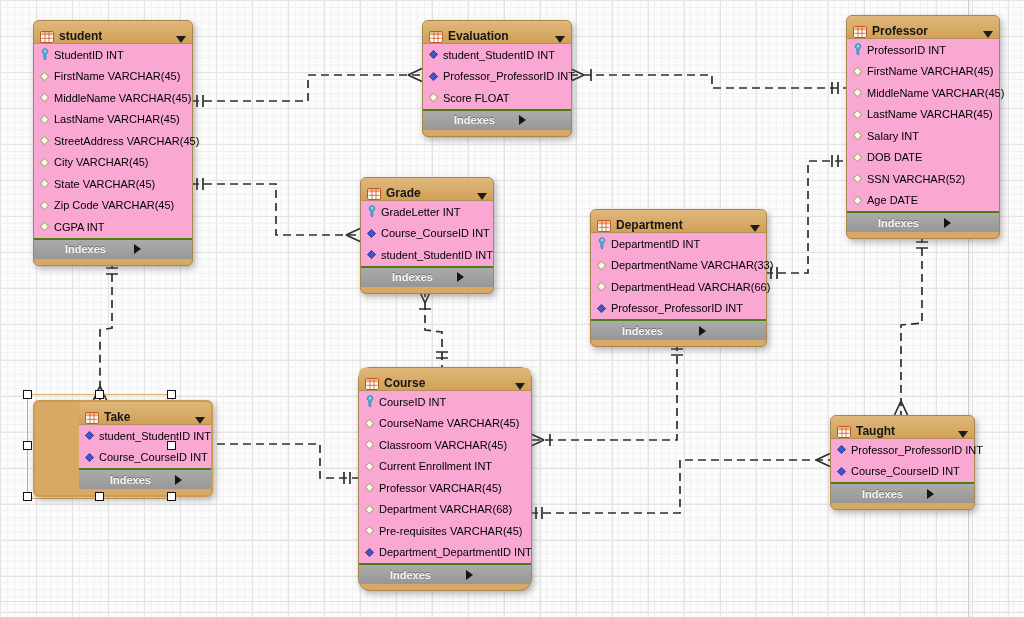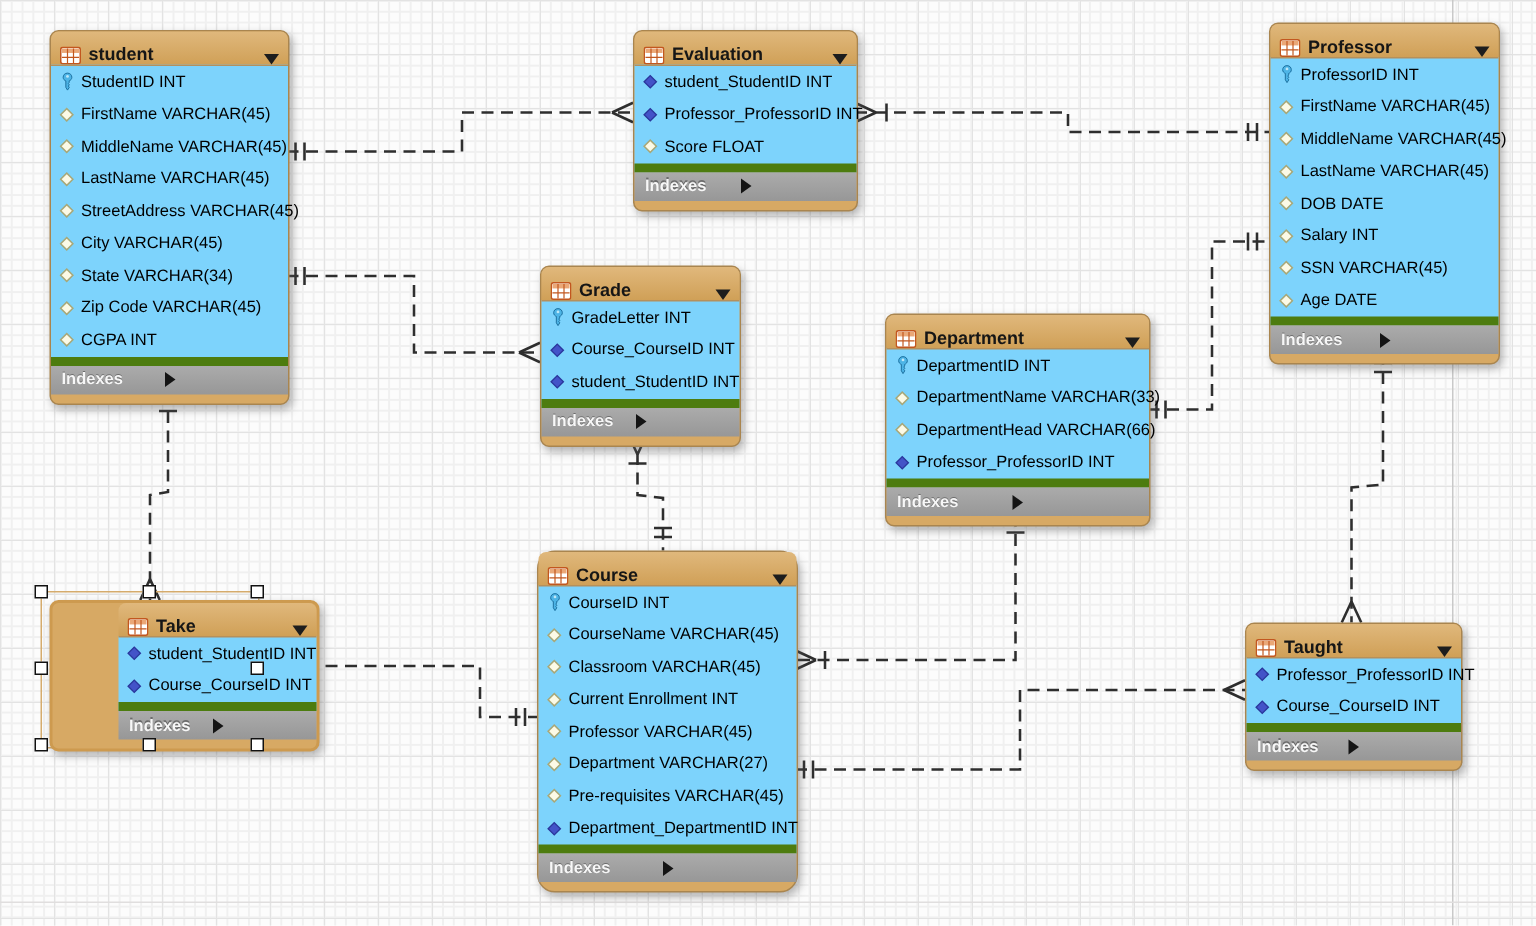--- a/index.html
+++ b/index.html
@@ -24,27 +24,27 @@
     position:absolute;z-index:10;border:1px solid #a9854f;border-radius:6px;
     background:#d7a964;box-shadow:2px 3px 6px rgba(90,90,90,.45);
   }
   .table.selected{border:2px solid #cd9a4f;}
   .thead{display:flex;align-items:flex-end;height:22px;padding:0 6px;gap:5px;
     background:linear-gradient(#e0b87c,#d2a familiar);}
   .thead{background:linear-gradient(#e0b87c,#d0a057);border-radius:5px 5px 0 0;}
   .tname{flex:1;font-size:12px;font-weight:bold;color:#161616;white-space:nowrap;overflow:hidden;}
   .tri-down{width:0;height:0;border-left:5px solid transparent;border-right:5px solid transparent;border-top:7px solid #1d1d1d;}
   .tri-right{width:0;height:0;border-top:5px solid transparent;border-bottom:5px solid transparent;border-left:7px solid #141414;}
-  .tbody{background:#7dd3fc;border-top:1px solid #b5905c;border-bottom:6px solid #4d7c0f;}
+  .tbody{background:#f9a8d4;border-top:1px solid #b5905c;border-bottom:2px solid #4d7c0f;}
   .trow{display:flex;align-items:center;height:21.5px;padding:0 5px;gap:4px;}
   .ftext{font-size:11px;color:#000;white-space:nowrap;}
   .ficon{display:inline-flex;width:11px;height:13px;align-items:center;justify-content:center;flex:none;}
   .tfoot{display:flex;align-items:center;height:19px;padding:0 7px;
     background:linear-gradient(#ababab,#979797);}
-  .tfoot span{flex:1;font-size:11px;font-weight:bold;color:#f7f7f7;text-shadow:0 -1px 0 rgba(0,0,0,.35);}
+  .tfoot span{flex:1;font-size:11px;font-weight:bold;color:#f7f7f7;text-shadow:0 -1px 0 rgba(0,0,0,.35);margin-left:24px;}
   .tstrip{height:6px;border-radius:0 0 5px 5px;}
 
   .selection-ring{position:absolute;border:1px solid #d5ab6c;z-index:9;}
   .handle{position:absolute;width:9px;height:9px;background:#fff;border:1.5px solid #111;box-sizing:border-box;z-index:30;}
 </style>
 </head>
 <body>
 
 <div id="canvas">
 
@@ -158,21 +158,21 @@
               </svg>
             </span>
             <span class="ftext">City VARCHAR(45)</span>
           </div>
           <div class="trow">
             <span class="ficon">
               <svg width="11" height="11" viewBox="0 0 11 11">
                 <rect x="2.6" y="2.6" width="5.8" height="5.8" transform="rotate(45 5.5 5.5)" fill="#fcfae6" stroke="#a8a878" stroke-width="1"></rect>
               </svg>
             </span>
-            <span class="ftext">State VARCHAR(34)</span>
+            <span class="ftext">State VARCHAR(45)</span>
           </div>
           <div class="trow">
             <span class="ficon">
               <svg width="11" height="11" viewBox="0 0 11 11">
                 <rect x="2.6" y="2.6" width="5.8" height="5.8" transform="rotate(45 5.5 5.5)" fill="#fcfae6" stroke="#a8a878" stroke-width="1"></rect>
               </svg>
             </span>
             <span class="ftext">Zip Code VARCHAR(45)</span>
           </div>
           <div class="trow">
@@ -283,37 +283,37 @@
               </svg>
             </span>
             <span class="ftext">LastName VARCHAR(45)</span>
           </div>
           <div class="trow">
             <span class="ficon">
               <svg width="11" height="11" viewBox="0 0 11 11">
                 <rect x="2.6" y="2.6" width="5.8" height="5.8" transform="rotate(45 5.5 5.5)" fill="#fcfae6" stroke="#a8a878" stroke-width="1"></rect>
               </svg>
             </span>
+            <span class="ftext">Salary INT</span>
+          </div>
+          <div class="trow">
+            <span class="ficon">
+              <svg width="11" height="11" viewBox="0 0 11 11">
+                <rect x="2.6" y="2.6" width="5.8" height="5.8" transform="rotate(45 5.5 5.5)" fill="#fcfae6" stroke="#a8a878" stroke-width="1"></rect>
+              </svg>
+            </span>
             <span class="ftext">DOB DATE</span>
           </div>
           <div class="trow">
             <span class="ficon">
               <svg width="11" height="11" viewBox="0 0 11 11">
                 <rect x="2.6" y="2.6" width="5.8" height="5.8" transform="rotate(45 5.5 5.5)" fill="#fcfae6" stroke="#a8a878" stroke-width="1"></rect>
               </svg>
             </span>
-            <span class="ftext">Salary INT</span>
-          </div>
-          <div class="trow">
-            <span class="ficon">
-              <svg width="11" height="11" viewBox="0 0 11 11">
-                <rect x="2.6" y="2.6" width="5.8" height="5.8" transform="rotate(45 5.5 5.5)" fill="#fcfae6" stroke="#a8a878" stroke-width="1"></rect>
-              </svg>
-            </span>
-            <span class="ftext">SSN VARCHAR(45)</span>
+            <span class="ftext">SSN VARCHAR(52)</span>
           </div>
           <div class="trow">
             <span class="ficon">
               <svg width="11" height="11" viewBox="0 0 11 11">
                 <rect x="2.6" y="2.6" width="5.8" height="5.8" transform="rotate(45 5.5 5.5)" fill="#fcfae6" stroke="#a8a878" stroke-width="1"></rect>
               </svg>
             </span>
             <span class="ftext">Age DATE</span>
           </div>
         </div>
@@ -480,21 +480,21 @@
               </svg>
             </span>
             <span class="ftext">Professor VARCHAR(45)</span>
           </div>
           <div class="trow">
             <span class="ficon">
               <svg width="11" height="11" viewBox="0 0 11 11">
                 <rect x="2.6" y="2.6" width="5.8" height="5.8" transform="rotate(45 5.5 5.5)" fill="#fcfae6" stroke="#a8a878" stroke-width="1"></rect>
               </svg>
             </span>
-            <span class="ftext">Department VARCHAR(27)</span>
+            <span class="ftext">Department VARCHAR(68)</span>
           </div>
           <div class="trow">
             <span class="ficon">
               <svg width="11" height="11" viewBox="0 0 11 11">
                 <rect x="2.6" y="2.6" width="5.8" height="5.8" transform="rotate(45 5.5 5.5)" fill="#fcfae6" stroke="#a8a878" stroke-width="1"></rect>
               </svg>
             </span>
             <span class="ftext">Pre-requisites VARCHAR(45)</span>
           </div>
           <div class="trow">

